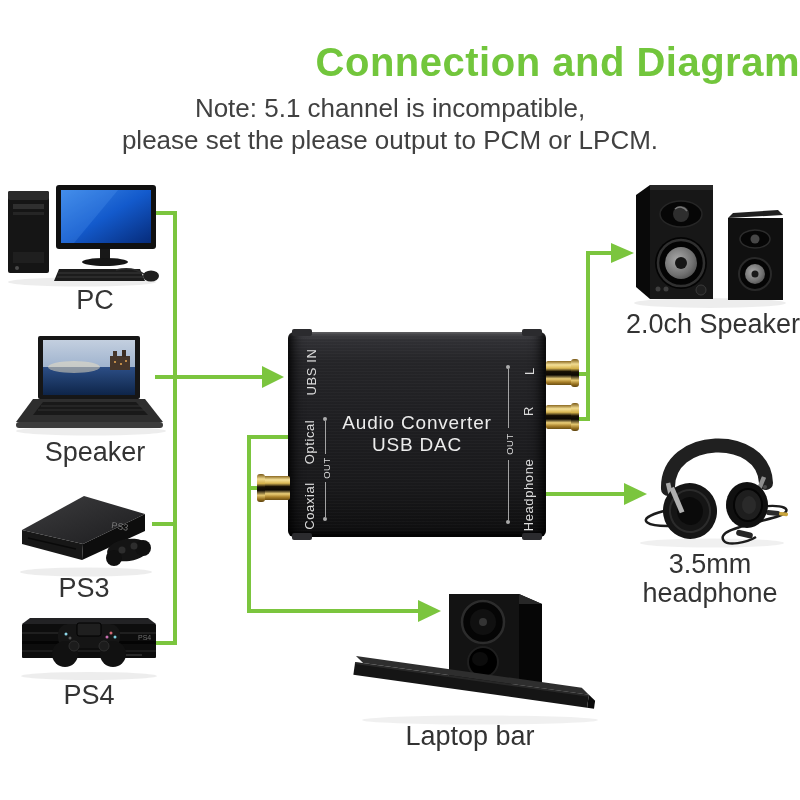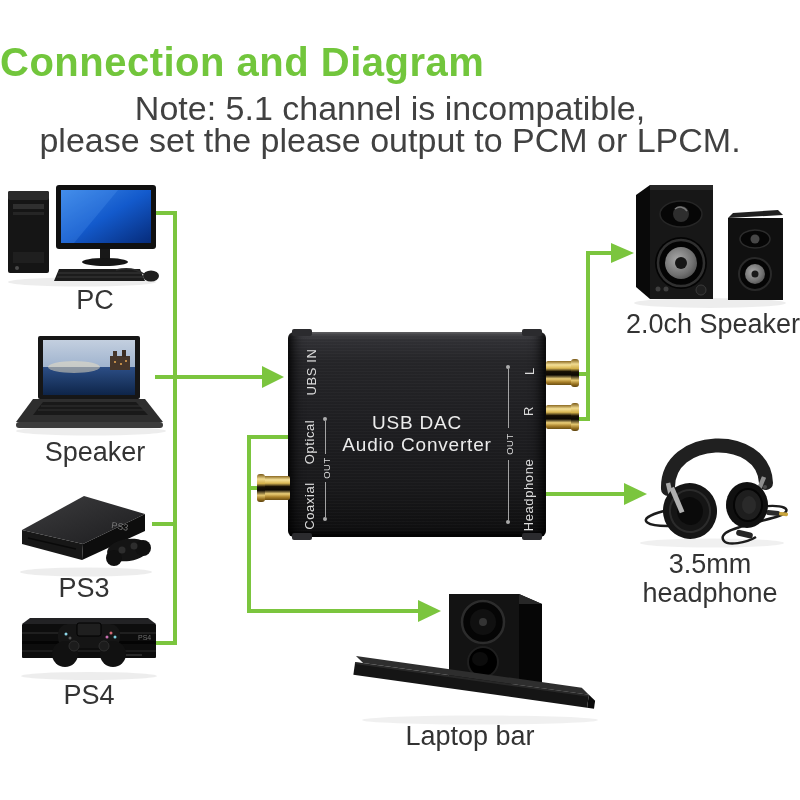--- a/index.html
+++ b/index.html
@@ -2,26 +2,26 @@
 <html><head>
 <meta charset="utf-8">
 <style>
   html,body{margin:0;padding:0;background:#ffffff;}
   #canvas{
     position:relative;width:800px;height:800px;background:#ffffff;overflow:hidden;
     font-family:"Liberation Sans", sans-serif;
   }
   
   .title{
-    position:absolute;left:0;top:40px;width:800px;text-align:left;
+    position:absolute;left:0;top:40px;width:800px;text-align:right;
     font-size:40px;font-weight:700;letter-spacing:0.5px;
   }
   .note{
     position:absolute;left:0;top:92px;width:780px;text-align:center;
-    font-size:34px;line-height:32px;font-weight:400;
+    font-size:26px;line-height:32px;font-weight:400;
   }
   
   .overlay{position:absolute;left:0;top:0;z-index:1;}
   
   .dev{position:absolute;z-index:2;}
   .dev-label{
     position:absolute;z-index:2;text-align:center;font-size:27px;font-weight:400;
     line-height:29px;
   }
   
@@ -213,22 +213,22 @@
     <span class="vlab" style="left:21px;top:110px">Optical</span>
     <span class="vlab vlab-small" style="left:38px;top:136px">OUT</span>
     <span class="vlab" style="left:21px;top:174px">Coaxial</span>
 
     <div class="dac-rail" style="left:37px;top:89px;height:33px"></div>
     <div class="dac-rail" style="left:37px;top:150px;height:35px"></div>
     <div class="dac-dot" style="left:35px;top:85px"></div>
     <div class="dac-dot" style="left:35px;top:185px"></div>
 
     <div class="dac-name">
+      <div>Audio Converter</div>
       <div>USB DAC</div>
-      <div>Audio Converter</div>
     </div>
 
     <span class="vlab" style="left:241px;top:39px">L</span>
     <span class="vlab" style="left:240px;top:79px">R</span>
     <span class="vlab vlab-small" style="left:221px;top:112px">OUT</span>
     <span class="vlab" style="left:240px;top:163px">Headphone</span>
 
     <div class="dac-rail" style="left:220px;top:37px;height:59px"></div>
     <div class="dac-rail" style="left:220px;top:128px;height:60px"></div>
     <div class="dac-dot" style="left:218px;top:33px"></div>

